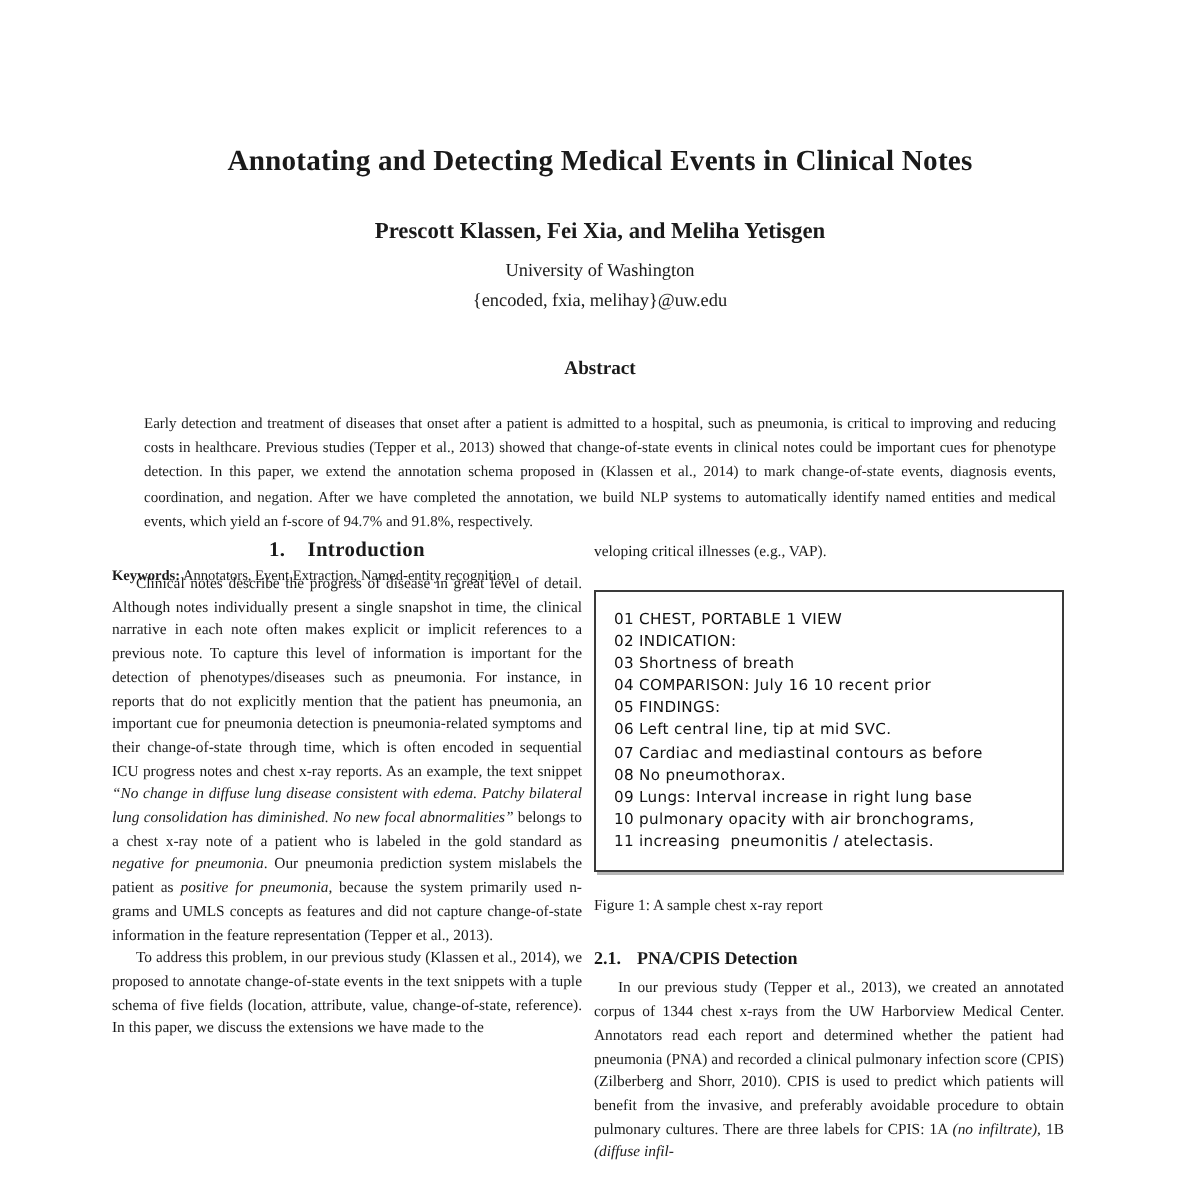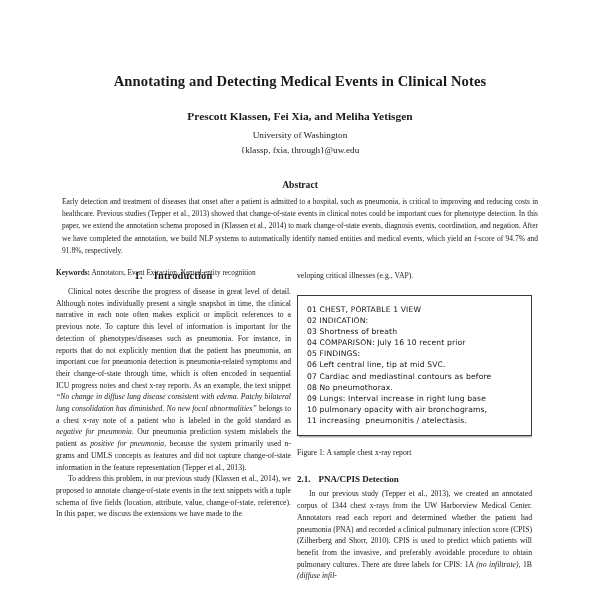--- a/index.html
+++ b/index.html
@@ -56,21 +56,21 @@
     text-align: center;
     font-size: 9.6px;
     font-weight: bold;
     margin-bottom: 4px;
   }
   .abstract-body {
     font-size: 7.5px;
     line-height: 1.62;
     text-align: justify;
     text-justify: inter-word;
-    margin: 6px;
+    margin: 16px;
   }
   .keywords {
     margin: 11px 56px 0 56px;
     font-size: 7.3px;
     line-height: 1.5;
   }
   .keywords b { font-weight: bold; }
 
   
   .columns {
@@ -139,21 +139,21 @@
 </style>
 </head>
 <body>
 
 <div class="page">
 
   <div class="title-block">
     <h1 class="paper-title">Annotating and Detecting Medical Events in Clinical Notes</h1>
     <div class="authors">Prescott Klassen, Fei Xia, and Meliha Yetisgen</div>
     <div class="affiliation">University of Washington</div>
-    <div class="emails">{klassp, fxia, through}@uw.edu</div>
+    <div class="emails">{encoded, fxia, melihay}@uw.edu</div>
   </div>
 
   <div class="abstract-wrap">
     <div class="abstract-head">Abstract</div>
     <p class="abstract-body">Early detection and treatment of diseases that onset after a patient is admitted to a hospital, such as pneumonia, is critical to improving and reducing costs in healthcare. Previous studies (Tepper et al., 2013) showed that change-of-state events in clinical notes could be important cues for phenotype detection. In this paper, we extend the annotation schema proposed in (Klassen et al., 2014) to mark change-of-state events, diagnosis events, coordination, and negation. After we have completed the annotation, we build NLP systems to automatically identify named entities and medical events, which yield an f-score of 94.7% and 91.8%, respectively.</p>
   </div>
 
   <div class="keywords">
     <b>Keywords:</b>
     <span>Annotators, Event Extraction, Named-entity recognition</span>

